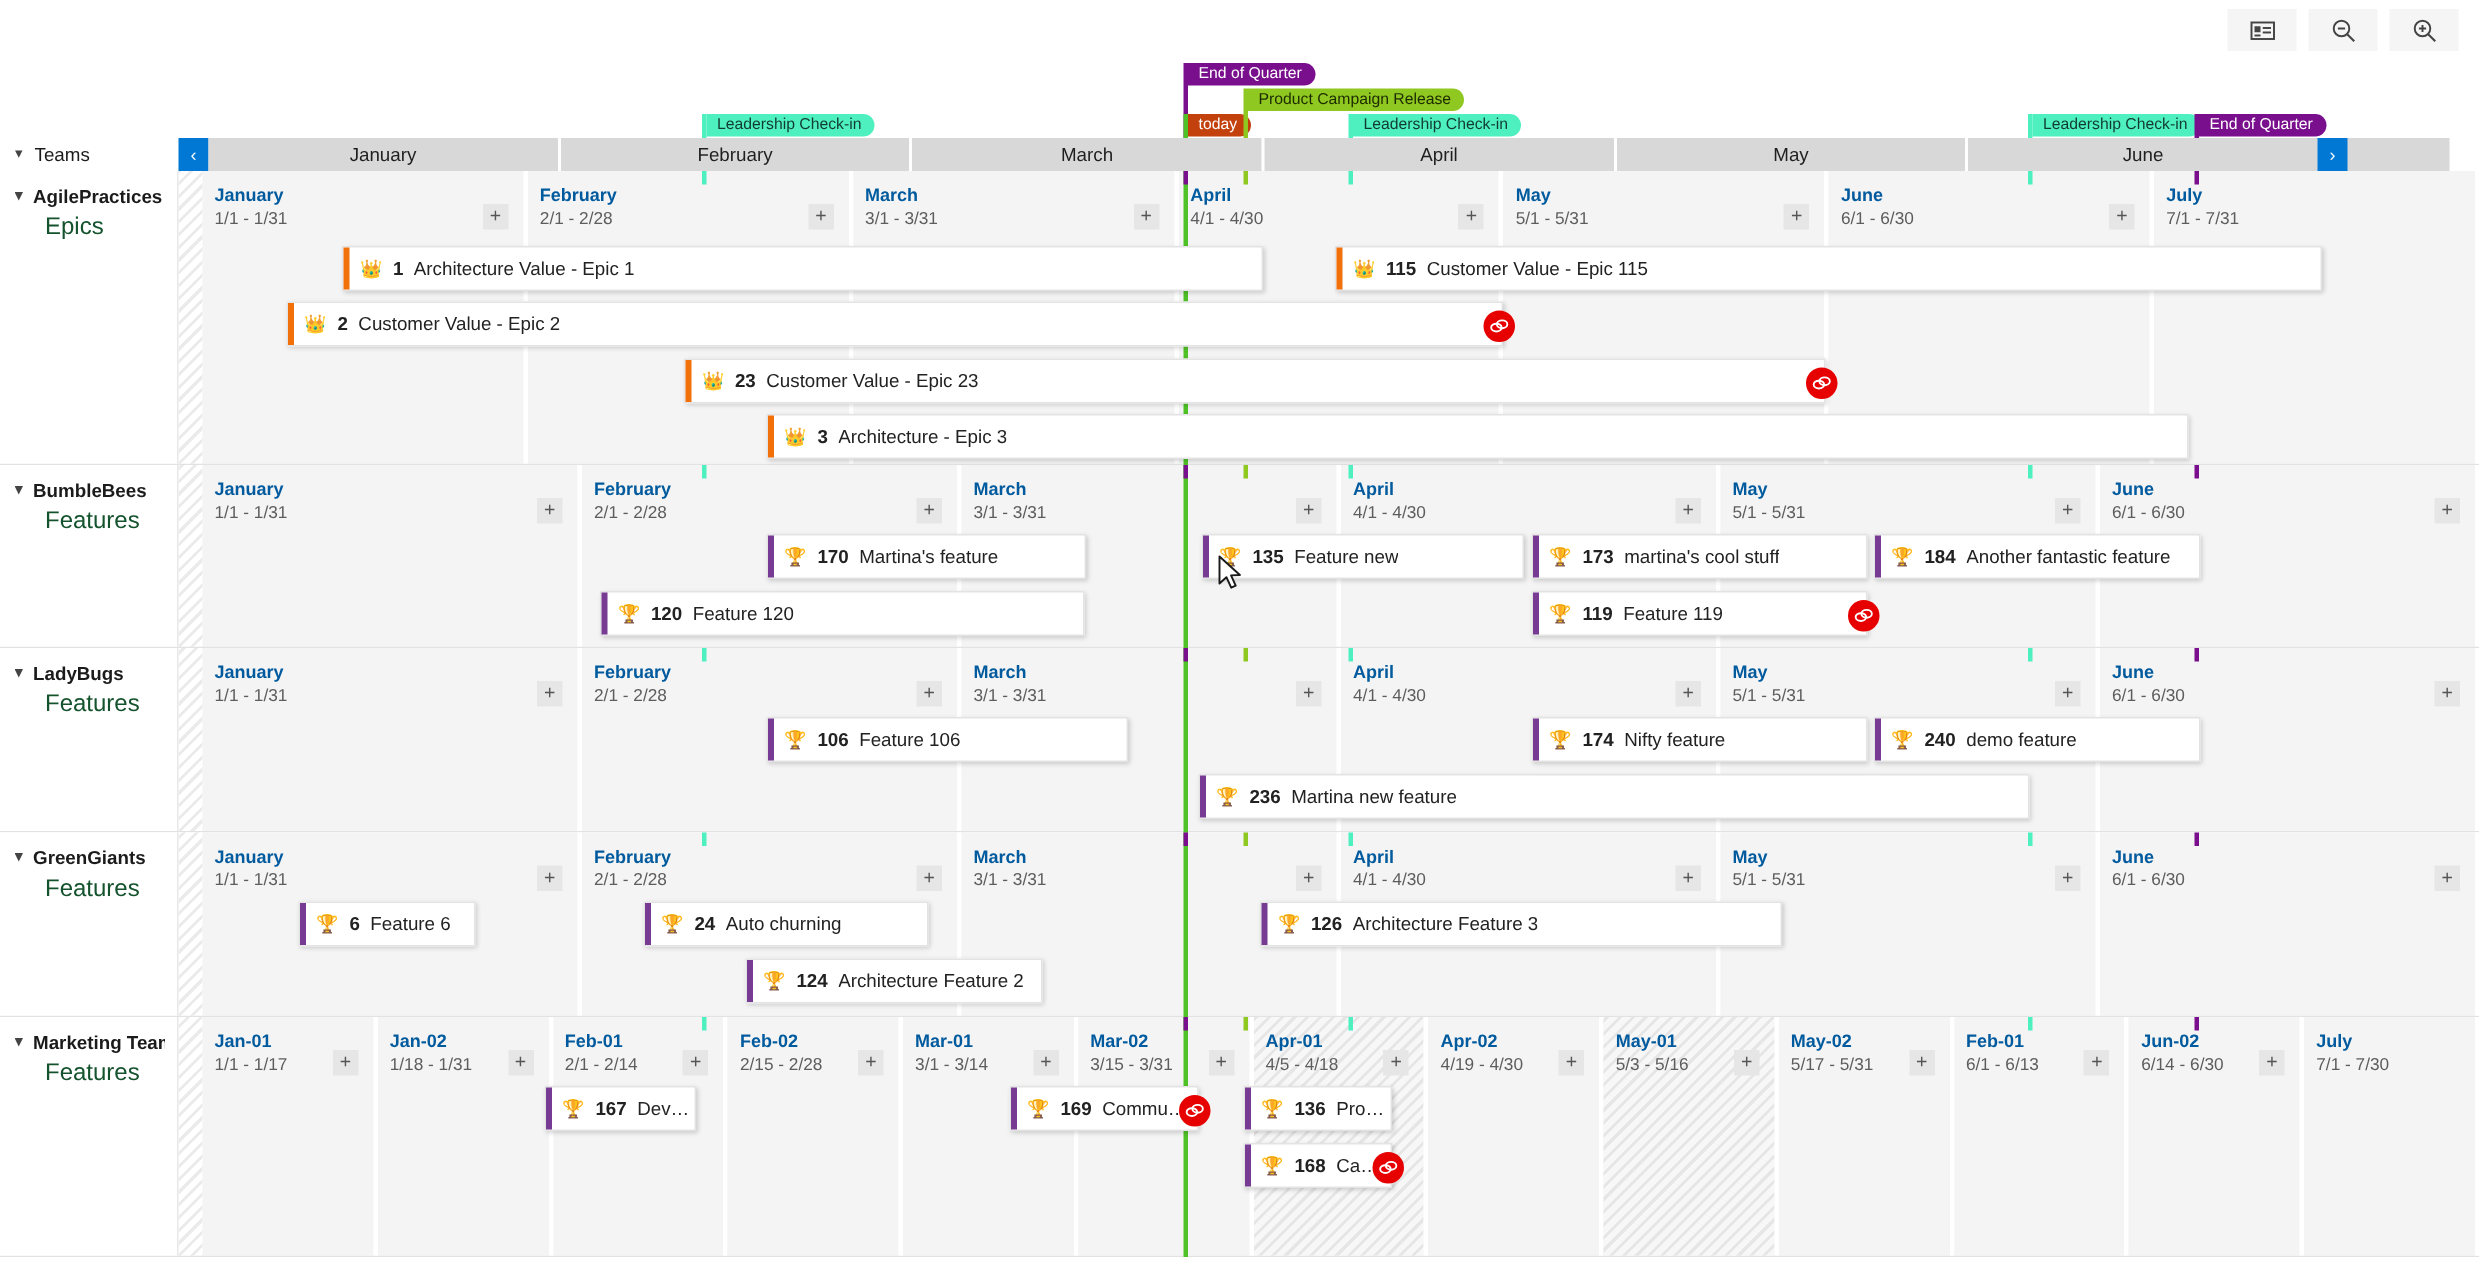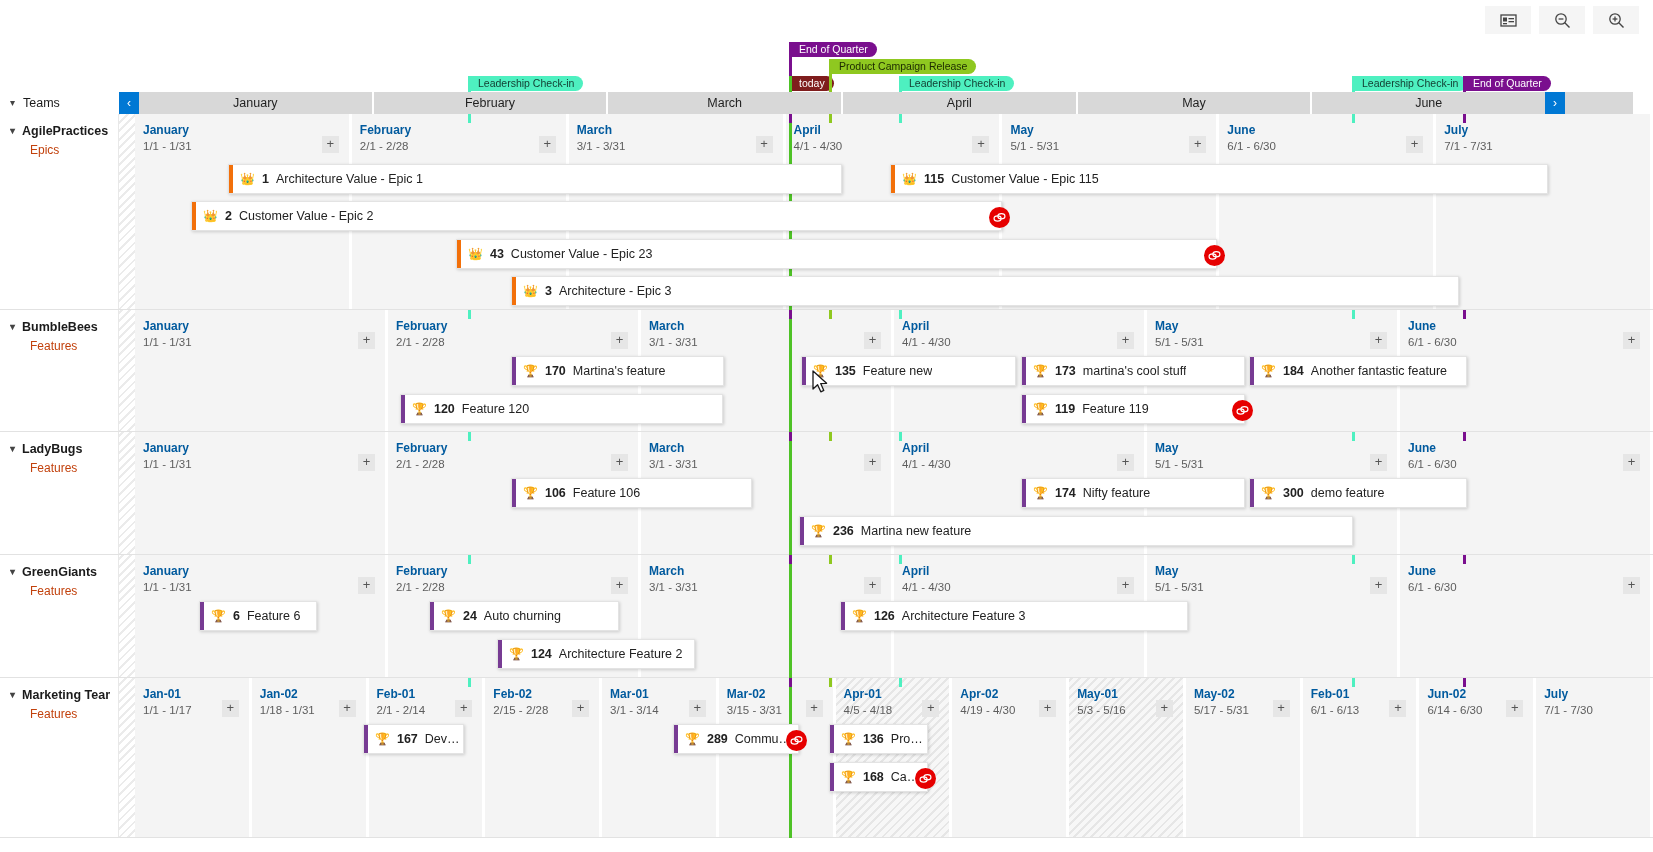--- a/index.html
+++ b/index.html
@@ -84,21 +84,21 @@
     position: absolute; left: 0; top: 0; width: 119px; height: 100%;
     padding: 10px 8px 0 10px; background: #ffffff;
     border-right: 1px solid #e8e8e8; z-index: 6;
   }
   .team-name {
     font-size: 12.5px; font-weight: bold; color: #1b1b1b;
     display: flex; align-items: center; gap: 7px; white-space: nowrap;
     overflow: hidden;
   }
   .team-backlog {
-    font-size: 12px; color: #c2410c; margin-top: 5px; padding-left: 20px;
+    font-size: 16px; color: #14532d; margin-top: 5px; padding-left: 20px;
   }
 
   
   .hatch {
     position: absolute; top: 0; height: 100%;
     background-image: repeating-linear-gradient(
       -45deg, #ffffff 0 4px, #ebebeb 4px 6px);
     z-index: 1;
   }
 
@@ -186,21 +186,21 @@
       </svg>
     </div>
   </div>
 
   <div id="flagband">
       <div class="flagpole" style="left: 468px; top: 36px; height: 36px; background: rgb(78, 240, 192);"></div>
       <div class="flag" style="left: 471px; top: 36px; background: rgb(78, 240, 192); color: rgb(18, 59, 48);">Leadership Check-in</div>
       <div class="flagpole" style="left: 789px; top: 2px; height: 70px; background: rgb(122, 15, 142);"></div>
       <div class="flag" style="left: 792px; top: 2px; background: rgb(122, 15, 142); color: rgb(255, 255, 255);">End of Quarter</div>
       <div class="flagpole" style="left: 789px; top: 36px; height: 36px; background: rgb(78, 194, 38);"></div>
-      <div class="flag" style="left: 792px; top: 36px; background: #7f1d1d; color: rgb(255, 255, 255);">today</div>
+      <div class="flag" style="left: 792px; top: 36px; background: #c2410c; color: rgb(255, 255, 255);">today</div>
       <div class="flagpole" style="left: 829px; top: 19px; height: 53px; background: rgb(143, 200, 32);"></div>
       <div class="flag" style="left: 832px; top: 19px; background: rgb(143, 200, 32); color: rgb(29, 43, 0);">Product Campaign Release</div>
       <div class="flagpole" style="left: 899px; top: 36px; height: 36px; background: rgb(78, 240, 192);"></div>
       <div class="flag" style="left: 902px; top: 36px; background: rgb(78, 240, 192); color: rgb(18, 59, 48);">Leadership Check-in</div>
       <div class="flagpole" style="left: 1352px; top: 36px; height: 36px; background: rgb(78, 240, 192);"></div>
       <div class="flag" style="left: 1355px; top: 36px; background: rgb(78, 240, 192); color: rgb(18, 59, 48);">Leadership Check-in</div>
       <div class="flagpole" style="left: 1463px; top: 36px; height: 36px; background: rgb(122, 15, 142);"></div>
       <div class="flag" style="left: 1466px; top: 36px; background: rgb(122, 15, 142); color: rgb(255, 255, 255);">End of Quarter</div>
     </div>
 
@@ -292,21 +292,21 @@
             <span class="card-title">Customer Value - Epic 2</span>
             <div class="dep-badge" style="left: 797px; top: 5px;">
               <svg width="13" height="11" viewBox="0 0 13 11">
                 <ellipse cx="4.6" cy="6.4" rx="3.5" ry="2.6" fill="none" stroke="#fff" stroke-width="1.25"></ellipse>
                 <ellipse cx="8.4" cy="4.2" rx="3.5" ry="2.6" fill="none" stroke="#fff" stroke-width="1.25"></ellipse>
               </svg>
             </div>
           </div>
           <div class="card epic" style="left: 456px; top: 125px; width: 761px;">
             <span class="card-icon">👑</span>
-            <span class="card-id">43</span>
+            <span class="card-id">23</span>
             <span class="card-title">Customer Value - Epic 23</span>
             <div class="dep-badge" style="left: 747px; top: 5px;">
               <svg width="13" height="11" viewBox="0 0 13 11">
                 <ellipse cx="4.6" cy="6.4" rx="3.5" ry="2.6" fill="none" stroke="#fff" stroke-width="1.25"></ellipse>
                 <ellipse cx="8.4" cy="4.2" rx="3.5" ry="2.6" fill="none" stroke="#fff" stroke-width="1.25"></ellipse>
               </svg>
             </div>
           </div>
           <div class="card epic" style="left: 511px; top: 162px; width: 948px;">
             <span class="card-icon">👑</span>
@@ -456,21 +456,21 @@
             <span class="card-id">106</span>
             <span class="card-title">Feature 106</span>
           </div>
           <div class="card feature" style="left: 1021px; top: 46px; width: 224px;">
             <span class="card-icon">🏆</span>
             <span class="card-id">174</span>
             <span class="card-title">Nifty feature</span>
           </div>
           <div class="card feature" style="left: 1249px; top: 46px; width: 218px;">
             <span class="card-icon">🏆</span>
-            <span class="card-id">300</span>
+            <span class="card-id">240</span>
             <span class="card-title">demo feature</span>
           </div>
           <div class="card feature" style="left: 799px; top: 84px; width: 554px;">
             <span class="card-icon">🏆</span>
             <span class="card-id">236</span>
             <span class="card-title">Martina new feature</span>
           </div>
         </div>
       </div>
       <div class="team-row" style="height: 123px;">
@@ -627,21 +627,21 @@
         <div class="vtick" style="left: 1352px; top: 0px; background: rgb(78, 240, 192);"></div>
         <div class="vtick" style="left: 1463px; top: 0px; background: rgb(122, 15, 142);"></div>
         <div class="cards">
           <div class="card feature" style="left: 363px; top: 46px; width: 101px;">
             <span class="card-icon">🏆</span>
             <span class="card-id">167</span>
             <span class="card-title">Develo...</span>
           </div>
           <div class="card feature" style="left: 673px; top: 46px; width: 126px;">
             <span class="card-icon">🏆</span>
-            <span class="card-id">289</span>
+            <span class="card-id">169</span>
             <span class="card-title">Communica...</span>
             <div class="dep-badge" style="left: 112px; top: 5px;">
               <svg width="13" height="11" viewBox="0 0 13 11">
                 <ellipse cx="4.6" cy="6.4" rx="3.5" ry="2.6" fill="none" stroke="#fff" stroke-width="1.25"></ellipse>
                 <ellipse cx="8.4" cy="4.2" rx="3.5" ry="2.6" fill="none" stroke="#fff" stroke-width="1.25"></ellipse>
               </svg>
             </div>
           </div>
           <div class="card feature" style="left: 829px; top: 46px; width: 99px;">
             <span class="card-icon">🏆</span>

